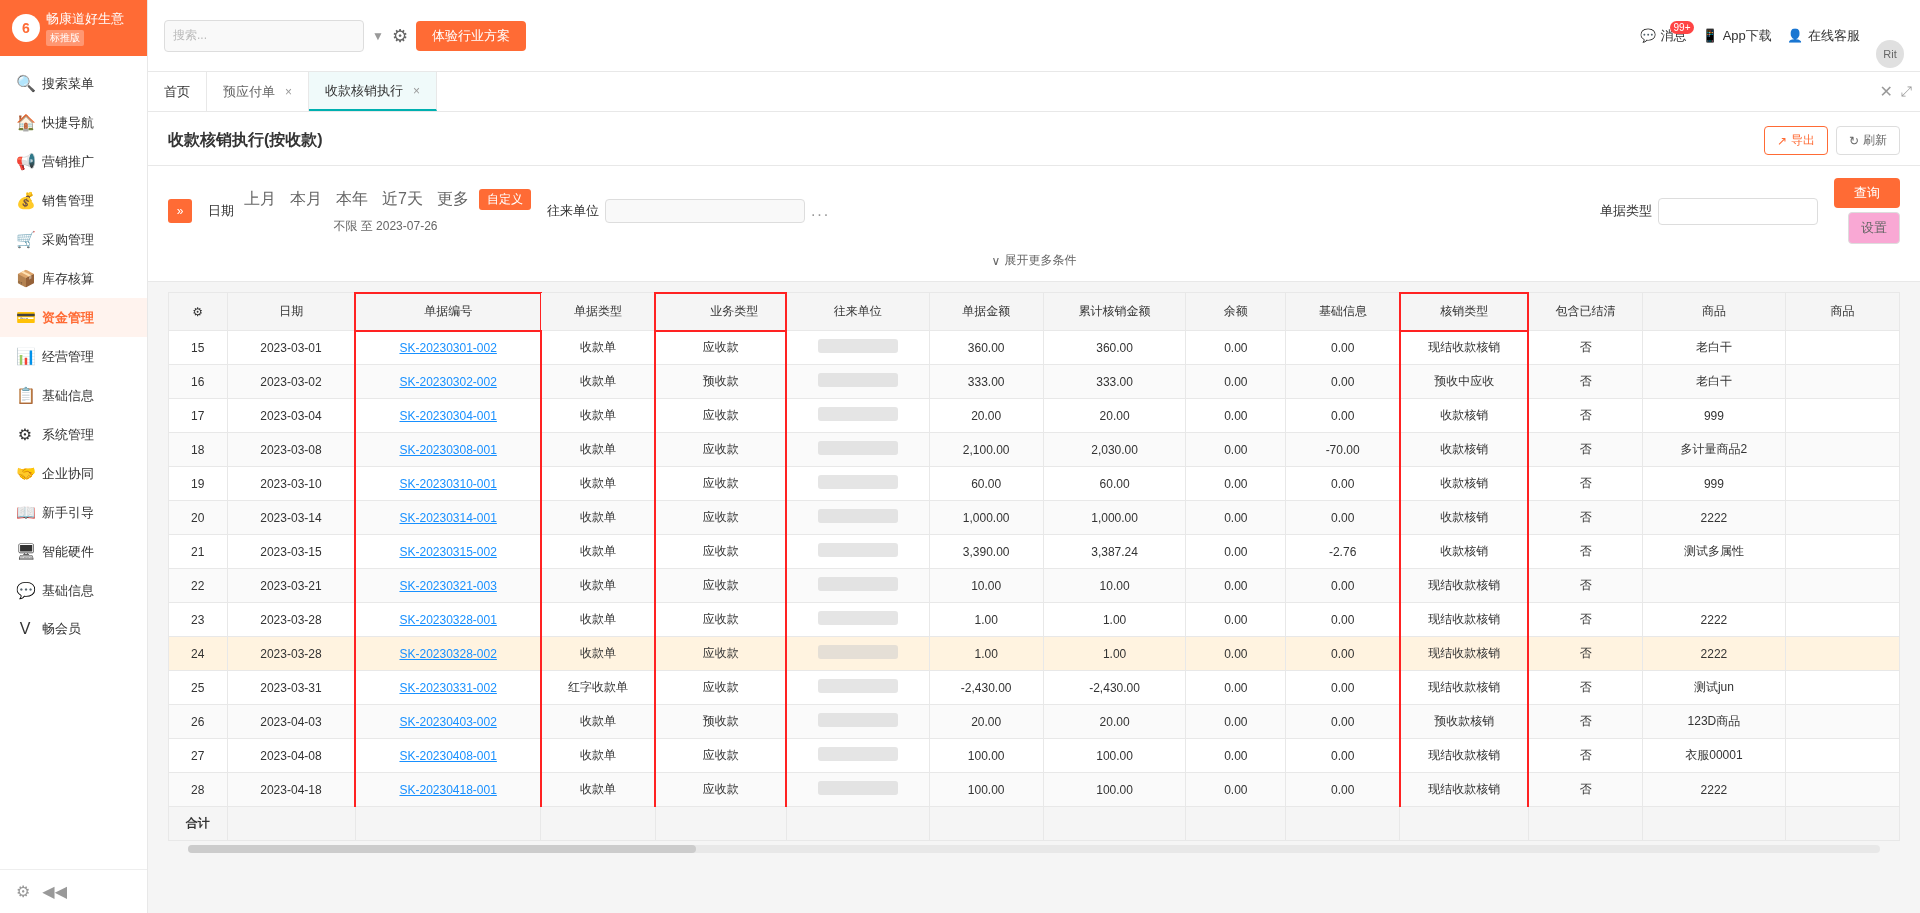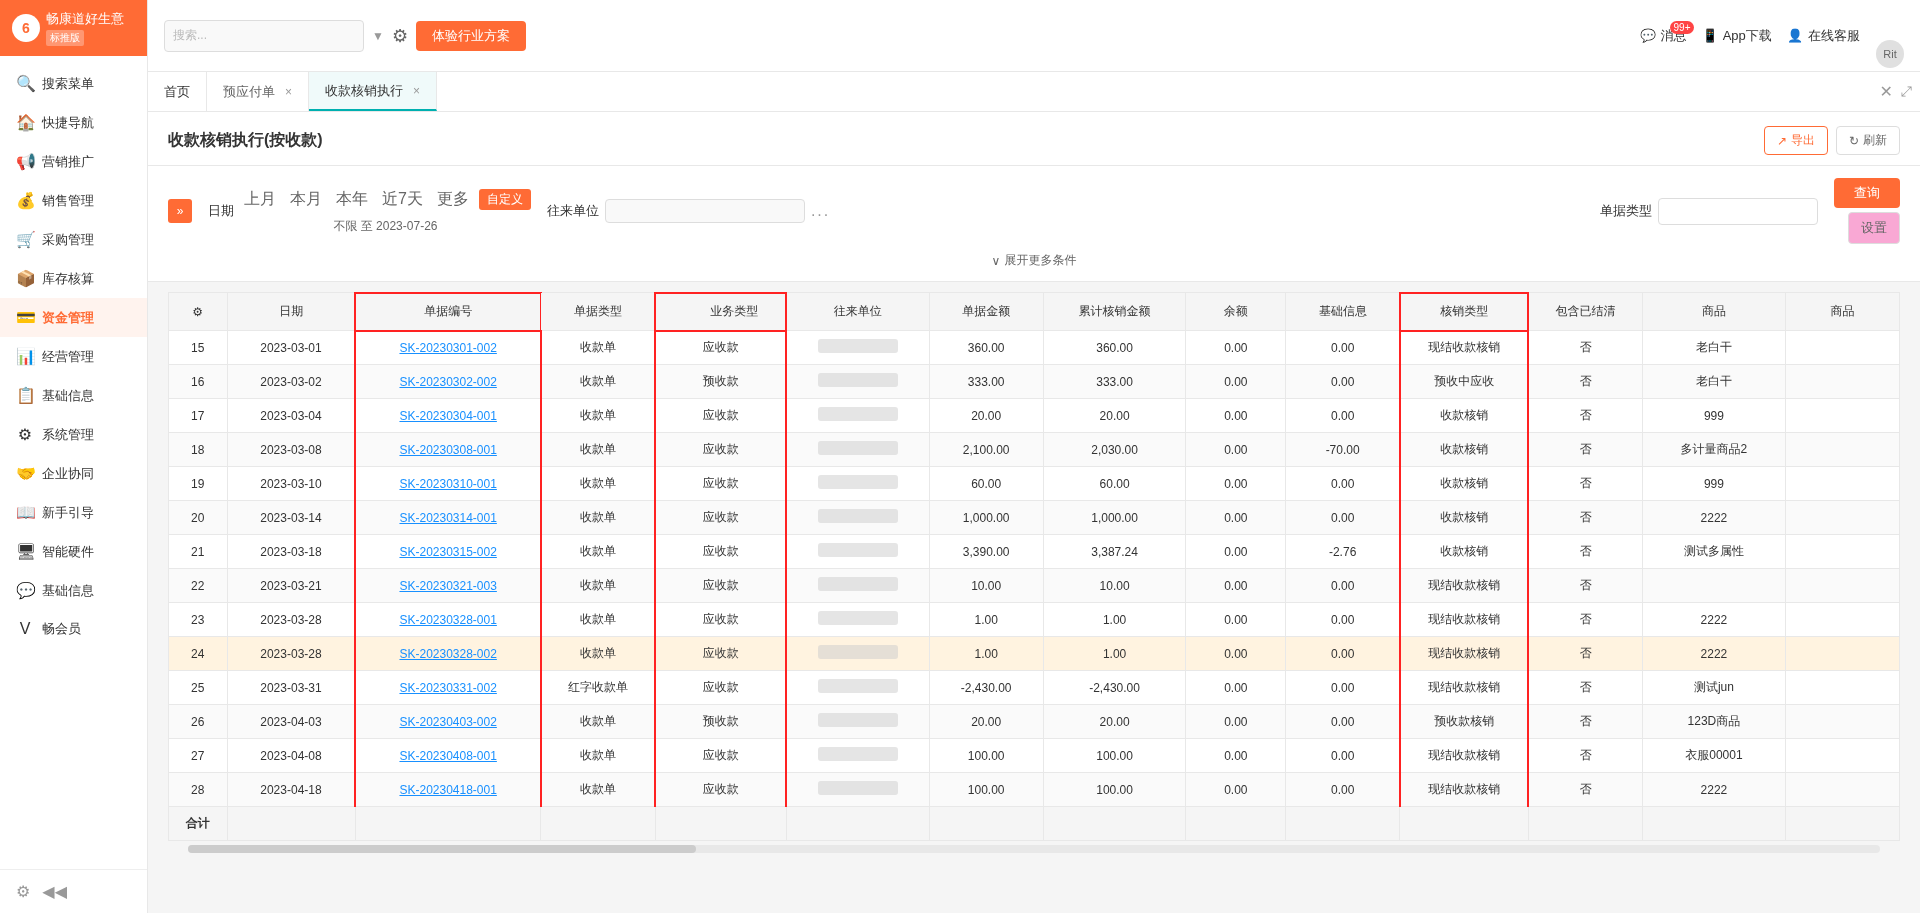--- a/index.html
+++ b/index.html
@@ -393,21 +393,21 @@
               <td>1,000.00</td>
               <td>0.00</td>
               <td>0.00</td>
               <td style="border-left: 2px solid rgb(255, 34, 34); border-right: 2px solid rgb(255, 34, 34);">收款核销</td>
               <td>否</td>
               <td>2222</td>
               <td></td>
             </tr>
             <tr>
               <td>21</td>
-              <td>2023-03-18</td>
+              <td>2023-03-15</td>
               <td style="border-left: 2px solid rgb(255, 34, 34); border-right: 2px solid rgb(255, 34, 34);"><span class="link-text">SK-20230315-002</span></td>
               <td>收款单</td>
               <td style="border-left: 2px solid rgb(255, 34, 34); border-right: 2px solid rgb(255, 34, 34);">应收款</td>
               <td><span style="display:inline-block; width:80px; height:14px; background:#ccc; border-radius:3px; opacity:0.5;"></span></td>
               <td>3,390.00</td>
               <td>3,387.24</td>
               <td>0.00</td>
               <td class="negative">-2.76</td>
               <td style="border-left: 2px solid rgb(255, 34, 34); border-right: 2px solid rgb(255, 34, 34);">收款核销</td>
               <td>否</td>

